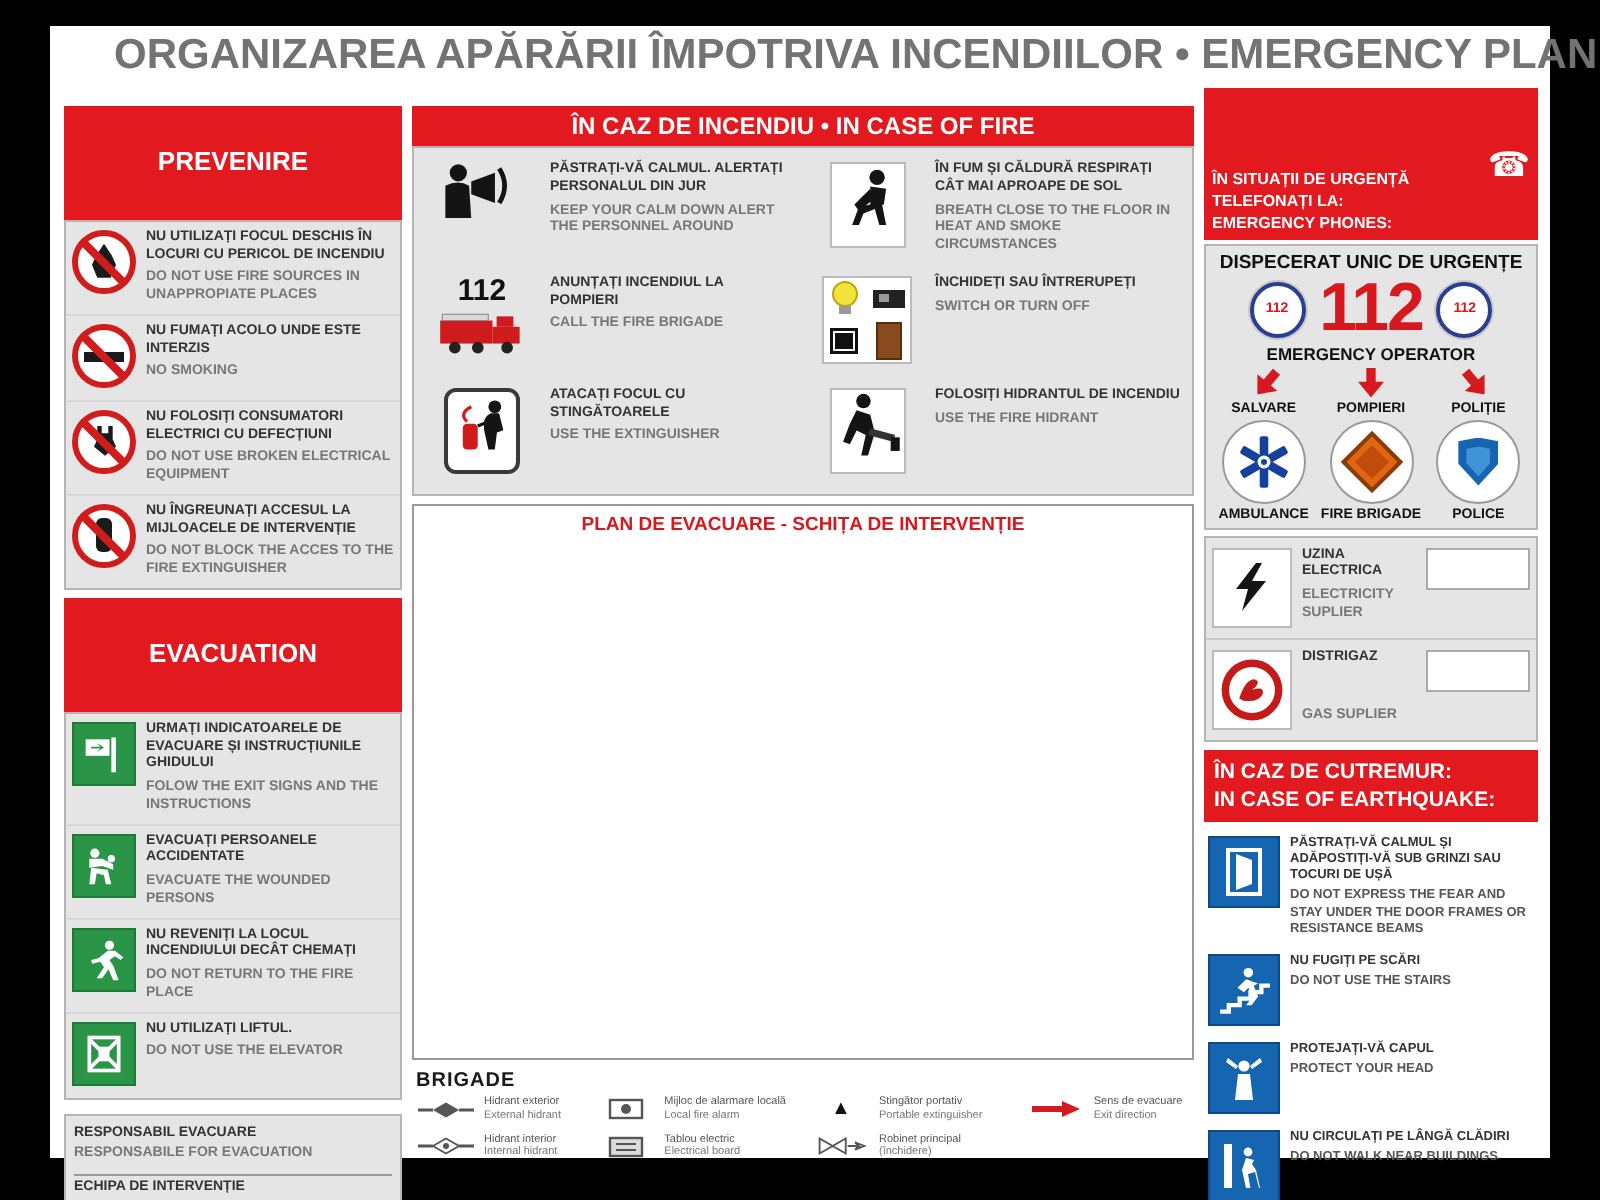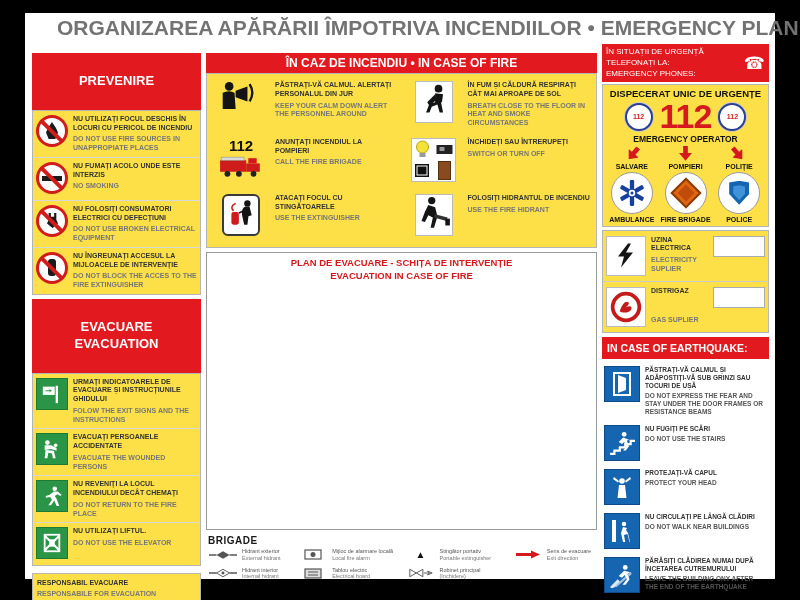--- a/index.html
+++ b/index.html
@@ -9,21 +9,21 @@
 
   .col{position:absolute;}
   .col-left{left:7px;top:40px;width:169px;}
   .col-mid{left:181px;top:40px;width:391px;}
   .col-right{left:577px;top:31px;width:167px;}
 
   .sec-head{background:#e2191f;color:#fff;font-weight:bold;text-align:center;}
   .sec-head.two{font-size:13px;line-height:1.3;padding:20px 0;}
   .sec-head.one{font-size:12px;padding:3px 0;}
 
-  .box{border:1px solid #b5b5b5;background:#fde047;}
+  .box{border:1px solid #b5b5b5;background:#e5e5e5;}
   .item{display:flex;gap:5px;padding:4px 3px;align-items:flex-start;min-height:34px;}
   .item + .item{border-top:1px solid #d8d8d8;}
   .txt{flex:1;display:flex;flex-direction:column;gap:3px;}
   .ro{font-size:7px;font-weight:bold;color:#333;line-height:1.25;}
   .en{font-size:7px;color:#777;font-weight:bold;line-height:1.25;}
 
   
   .pr{width:26px;height:26px;min-width:26px;border:3px solid #d11c1c;border-radius:50%;position:relative;background:#fff;}
   .pr::after{content:"";position:absolute;left:-3px;top:11px;width:31px;height:4px;background:#d11c1c;transform:rotate(45deg);}
   .g{position:absolute;background:#1a1a1a;}
@@ -63,21 +63,21 @@
   .leg-col.c1{width:86px;}.leg-col.c2{width:104px;}.leg-col.c3{width:104px;}.leg-col.c4{width:86px;}
   .leg-item{display:flex;gap:4px;align-items:center;}
   .leg-ico{width:30px;min-width:30px;display:flex;justify-content:center;}
   .leg-txt{display:flex;flex-direction:column;}
   .leg-txt .lro{font-size:5.5px;color:#555;line-height:1.25;}
   .leg-txt .len{font-size:5.5px;color:#777;line-height:1.25;}
   .tri{color:#111;font-size:10px;line-height:10px;}
 
   
   .phones-band{background:#e2191f;color:#fff;display:flex;align-items:center;padding:3px 4px;gap:4px;}
-  .pb-text{flex:1;font-weight:normal;font-size:8px;line-height:1.35;}
+  .pb-text{flex:1;font-weight:bold;font-size:8px;line-height:1.35;margin-top:38px;}
   .phone-glyph{font-size:17px;color:#fff;line-height:1;}
   .dispatch{margin-top:2px;padding:3px 2px;text-align:center;}
   .disp-label{font-size:9.5px;font-weight:bold;color:#111;}
   .num-row{display:flex;align-items:center;justify-content:center;gap:7px;margin-top:1px;}
   .big112{font-size:34px;font-weight:bold;color:#d6191f;line-height:.95;letter-spacing:-1px;}
   .badge112{width:24px;height:24px;min-width:24px;border-radius:50%;border:2.5px solid #2b3f92;background:#fff;display:flex;align-items:center;justify-content:center;box-shadow:0 0 0 1px #c9c9c9;}
   .badge112 b{color:#d6191f;font-size:7px;}
   .op-label{font-size:8.5px;font-weight:bold;color:#111;margin-top:1px;}
   .arrows{display:flex;justify-content:space-between;padding:2px 22px 0;}
   .arr{width:13px;height:15px;background:#d6191f;clip-path:polygon(50% 100%,100% 48%,68% 48%,68% 0,32% 0,32% 48%,0 48%);}
@@ -153,21 +153,20 @@
             <span class="g g-ext"></span>
           </span>
         <span class="txt">
             <span class="ro">NU ÎNGREUNAȚI ACCESUL LA MIJLOACELE DE INTERVENȚIE</span>
             <span class="en">DO NOT BLOCK THE ACCES TO THE FIRE EXTINGUISHER</span>
           </span>
       </div>
     </div>
 
     <div class="sec-head two" style="margin-top:4px;">
-      <div>EVACUARE</div>
       <div>EVACUATION</div>
     </div>
     <div class="box">
       <div class="item">
         <span class="gsq">
           <svg width="22" height="22" viewBox="0 0 24 24">
               <rect x="2" y="4" width="13" height="9"></rect>
               <rect x="16" y="3" width="2.5" height="19"></rect>
               <path d="M5 8h5L8 6l4 2.5L8 11l2-2H5z" fill="#2a9447"></path>
             </svg>
@@ -338,21 +337,20 @@
         </span>
         <span class="txt">
             <span class="ro">FOLOSIȚI HIDRANTUL DE INCENDIU</span>
             <span class="en">USE THE FIRE HIDRANT</span>
           </span>
       </div>
     </div>
 
     <div class="plan-box">
       <div class="plan-t">PLAN DE EVACUARE - SCHIȚA DE INTERVENȚIE</div>
-      <div class="plan-t">EVACUATION IN CASE OF FIRE</div>
     </div>
 
     <div class="legend">
       <div class="leg-title">BRIGADE</div>
       <div class="leg-grid">
         <div class="leg-col c1">
           <div class="leg-item">
             <span class="leg-ico">
                 <svg width="28" height="10" viewBox="0 0 30 10">
                   <path d="M0 5h8M22 5h8" stroke="#555" stroke-width="1.5"></path>
@@ -531,20 +529,21 @@
         </span>
         <span class="u-txt">
           <span class="ro">DISTRIGAZ</span>
           <span class="en">GAS SUPLIER</span>
         </span>
         <span class="numbox"></span>
       </div>
     </div>
 
     <div class="quake-head">
+      <div>ÎN CAZ DE CUTREMUR:</div>
       <div>IN CASE OF EARTHQUAKE:</div>
     </div>
 
     <div class="quake-list">
       <div class="q-item">
         <span class="bsq">
           <svg width="24" height="26" viewBox="0 0 24 24">
               <rect x="4" y="1" width="16" height="22" fill="none" stroke="#fff" stroke-width="2"></rect>
               <path d="M8 3v18l8-3V6z"></path>
             </svg>

